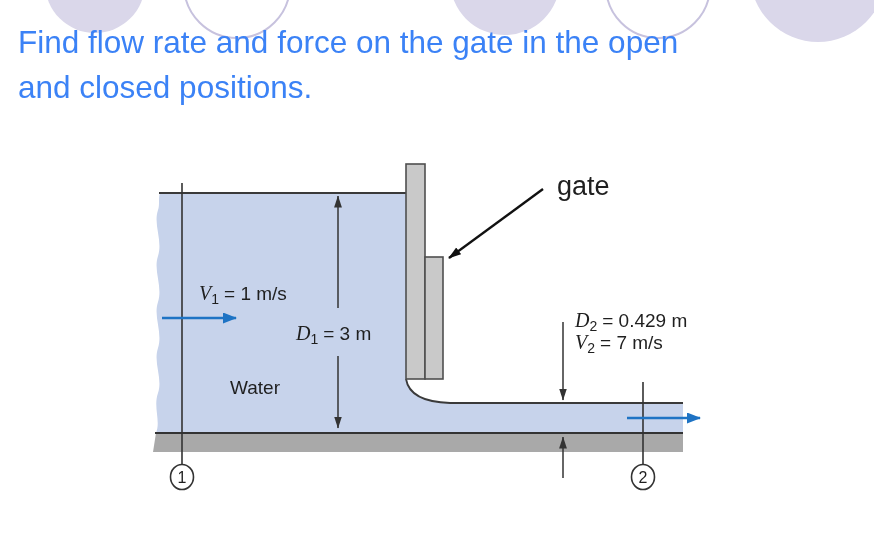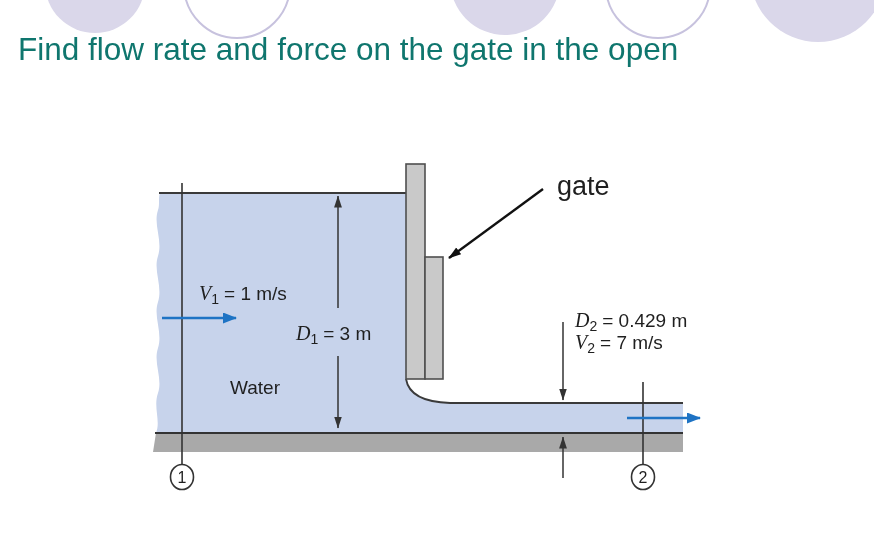--- a/index.html
+++ b/index.html
@@ -7,23 +7,23 @@
     position:relative;
     width:874px;height:543px;
     overflow:hidden;
     background:#ffffff;
     font-family:"Liberation Sans",sans-serif;
   }
   #decor-diagram-svg{
     position:absolute;left:0;top:0;z-index:1;
   }
   #title{
-    position:absolute;left:18px;top:27px;z-index:2;
+    position:absolute;left:18px;top:20px;z-index:2;
     font-size:31.5px;line-height:45px;
-    color:#0f766e;letter-spacing:0px;
+    color:#3b82f6;letter-spacing:0px;
     font-family:"Liberation Sans",sans-serif;
   }
   text{ -webkit-user-select:none; }
   .lbl{ font-family:"Liberation Sans",sans-serif; fill:#1f1f1f; }
   .var{ font-family:"Liberation Serif",serif; font-style:italic; fill:#1f1f1f; }
 </style>
 </head>
 <body>
 
 <div id="slide">
@@ -98,15 +98,16 @@
     </text>
     <text x="575" y="349">
       <tspan class="var" font-size="20">V</tspan><tspan class="lbl" font-size="14" dy="4">2</tspan><tspan class="lbl" font-size="19" dy="-4" dx="5">= 7 m/s</tspan>
     </text>
 
     <line x1="627" y1="418" x2="700" y2="418" stroke-width="2.6" marker-end="url(#mblue)" stroke="#1e73c4"></line>
   </svg>
 
   <div id="title">
     <div>Find flow rate and force on the gate in the open</div>
+    <div>and closed positions.</div>
   </div>
 
 </div>
 
 </body></html>

